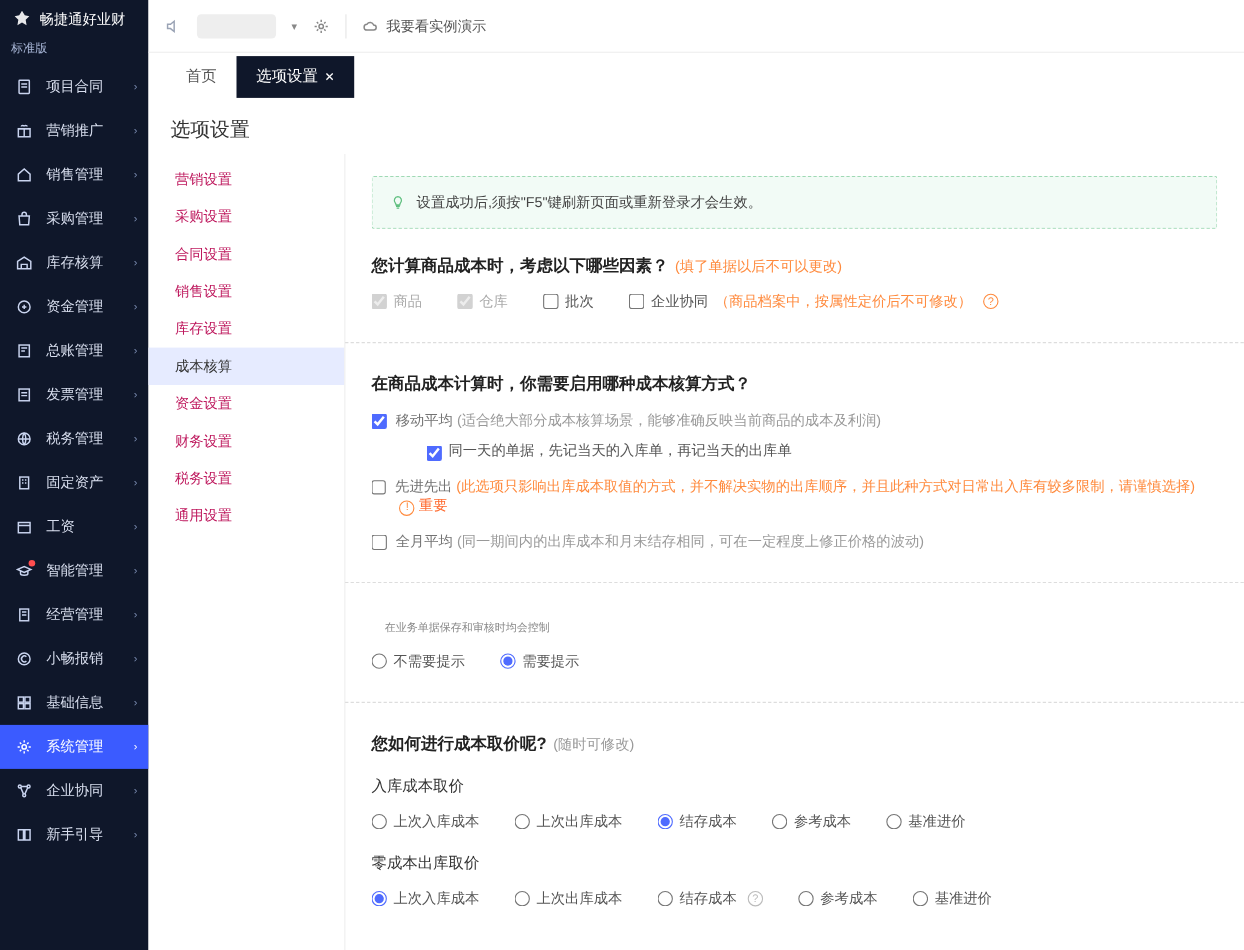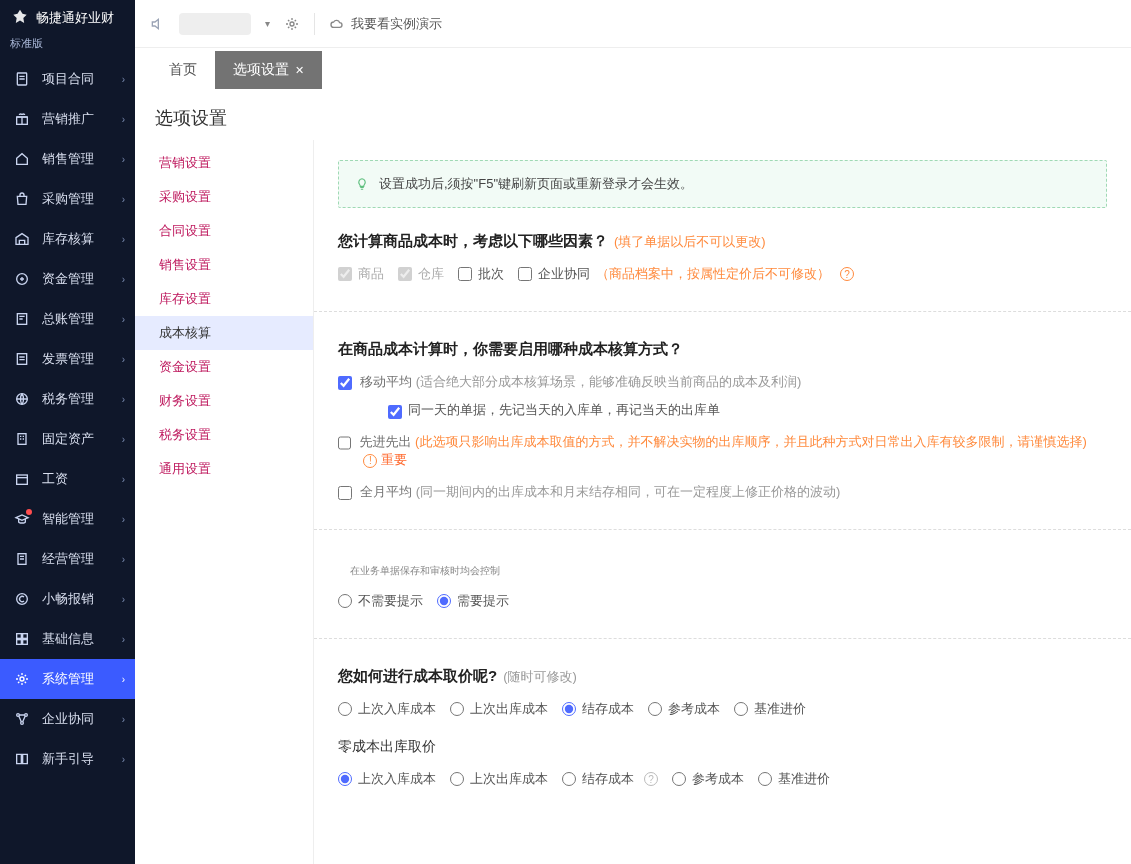--- a/index.html
+++ b/index.html
@@ -21,36 +21,36 @@
 .main { flex:1; display:flex; flex-direction:column; background:#fff; min-width:0; }
 .topbar { display:flex; align-items:center; height:48px; padding:0 14px; border-bottom:1px solid #eee; gap:14px; }
 .sound{ color:#9aa3b5; }
 .org { color:#bbb; background:#eee; border-radius:4px; padding:2px 36px; height:22px; }
 .topcaret{ color:#888; font-size:10px; }
 .topgear{ color:#888; }
 .divider{ width:1px; height:22px; background:#e5e5e5; }
 .demo{ display:flex; align-items:center; gap:6px; color:#555; cursor:pointer; }
 .tabs { display:flex; align-items:center; height:44px; padding-left:16px; }
 .tab { padding:10px 18px; color:#555; cursor:pointer; font-size:14px; }
-.tab.active { background:#737373; color:#fff; }
+.tab.active { background:#0f172a; color:#fff; }
 .tab .x { margin-left:6px; font-size:11px; }
 .page-title { padding:14px 20px 10px 20px; font-size:18px; color:#333; }
 .body { flex:1; display:flex; min-height:0; }
 .submenu { width:178px; padding-top:6px; }
 .submenu-item { padding:8px 24px; color:#be185d; cursor:pointer; font-size:13px; }
 .submenu-item.active { background:#e6ebff; color:#333; }
 .panel { flex:1; border-left:1px solid #eee; padding:8px 0 24px 0; overflow:auto; min-width:0; }
 .alert { margin:12px 24px 24px 24px; border:1px dashed #9fd9b4; background:#f2fbf6; padding:14px 16px; display:flex; align-items:center; gap:10px; color:#444; border-radius:2px; }
 .alert .tip{ color:#5fbf7f; }
 .section { padding:0 24px 28px 24px; }
 .section + .section { border-top:1px dashed #ddd; padding-top:28px; margin-top:0; }
 .q { font-size:15px; font-weight:600; color:#222; }
 .hint { color:#ff8a3d; font-weight:400; font-size:13px; margin-left:6px; }
 .subhint { color:#888; font-size:10px; margin-top:6px; margin-left:12px; }
-.row { display:flex; align-items:center; gap:14px; margin-top:14px; flex-wrap:wrap; }
+.row { display:flex; align-items:center; gap:32px; margin-top:14px; flex-wrap:wrap; }
 .chk { display:flex; align-items:center; gap:6px; color:#555; }
 .chk input[type=checkbox]{ width:14px; height:14px; accent-color:#4f6bff; }
 .chk.disabled { color:#aaa; }
 .note { color:#ff8a3d; }
 .note-grey { color:#999; }
 .radio { display:flex; align-items:center; gap:6px; color:#555; }
 .radio input[type=radio]{ width:14px; height:14px; accent-color:#4f6bff; }
 .indent { margin-left:28px; }
 .method-block { margin-top:14px; }
 .method-row { display:flex; align-items:flex-start; gap:8px; }
@@ -394,20 +394,21 @@
               <label class="radio">
                   <input type="radio" name="r3" checked="" style="">
                   <span>需要提示</span>
                 </label>
             </div>
           </div>
 
           <div class="section">
             <div><span class="q">您如何进行成本取价呢?</span><span class="note-grey" style="margin-left:6px">(随时可修改)</span></div>
 
+            <div class="subgroup-title">入库成本取价</div>
             <div class="row">
               <label class="radio">
                   <input type="radio" name="g1" style="">
                   <span>上次入库成本</span>
                 </label>
               <label class="radio">
                   <input type="radio" name="g1" style="">
                   <span>上次出库成本</span>
                 </label>
               <label class="radio">

